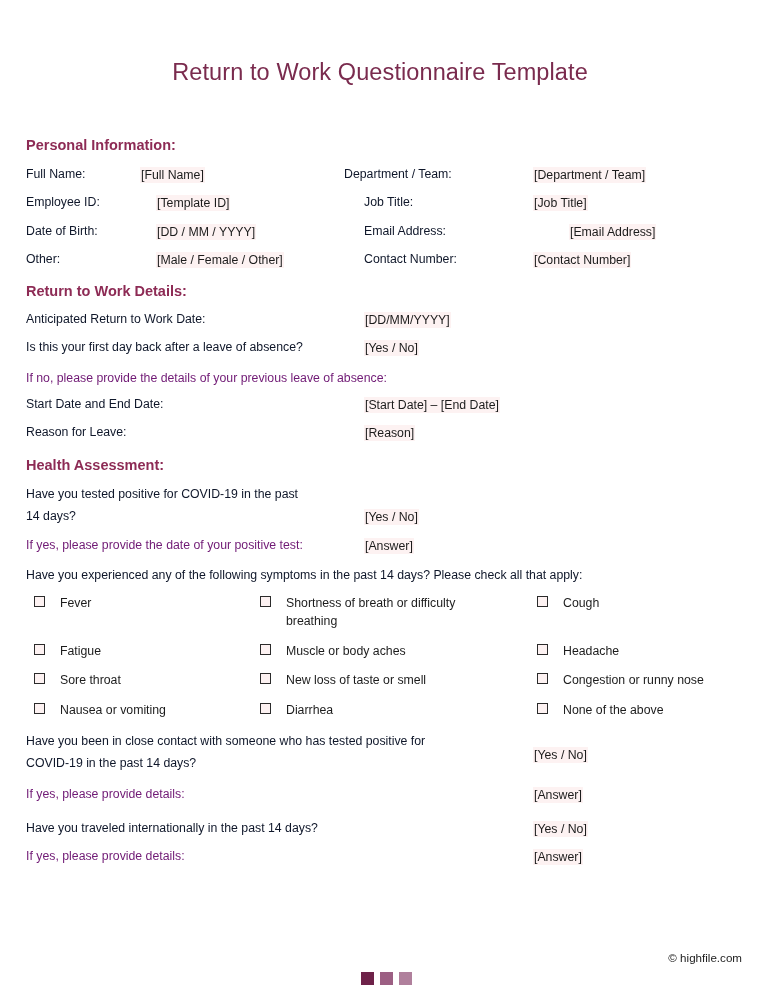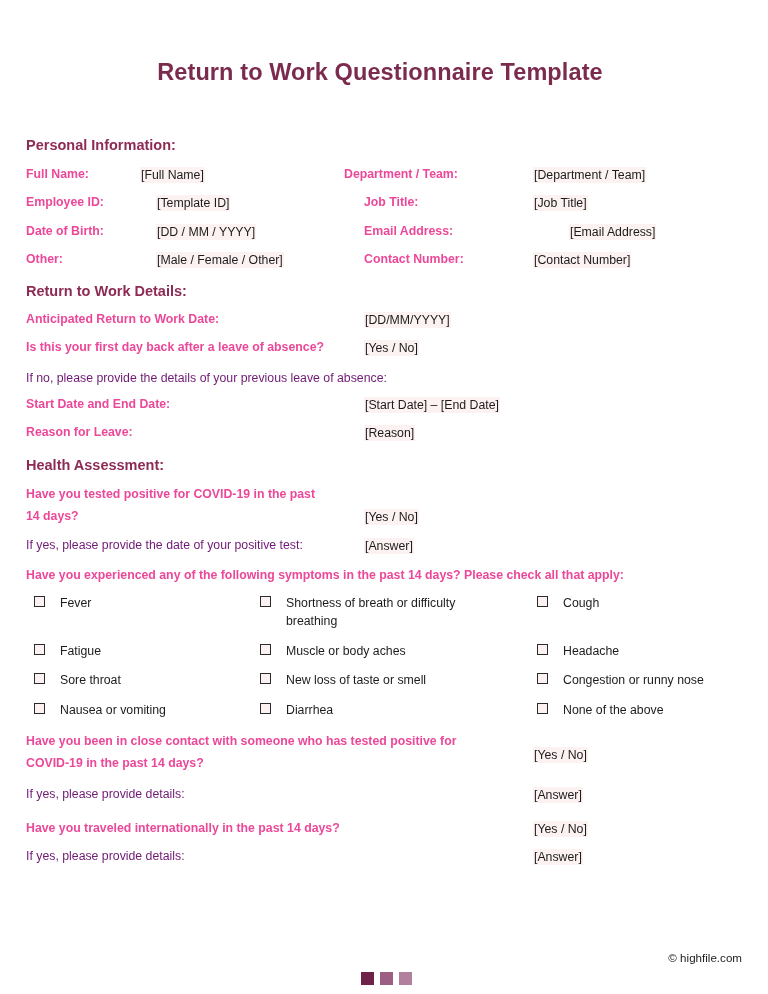--- a/index.html
+++ b/index.html
@@ -24,40 +24,40 @@
   }
 
   
   .doc-title {
     position: absolute;
     left: 0;
     top: 59px;
     width: 760px;
     text-align: center;
     font-size: 23.5px;
-    font-weight: bold;
+    font-weight: normal;
     color: #7a2b4e;
     letter-spacing: 0.1px;
   }
 
   
   .section-head {
     position: absolute;
     left: 26px;
     font-size: 14.5px;
     font-weight: bold;
     color: #8d2b55;
   }
 
   
   .lbl {
     position: absolute;
     font-size: 12.3px;
-    font-weight: bold;
-    color: #ec4899;
+    font-weight: normal;
+    color: #0f172a;
     white-space: nowrap;
   }
   .lbl-reg {
     position: absolute;
     font-size: 12.3px;
     font-weight: normal;
     color: #701a75;
     white-space: nowrap;
   }
   .val {

